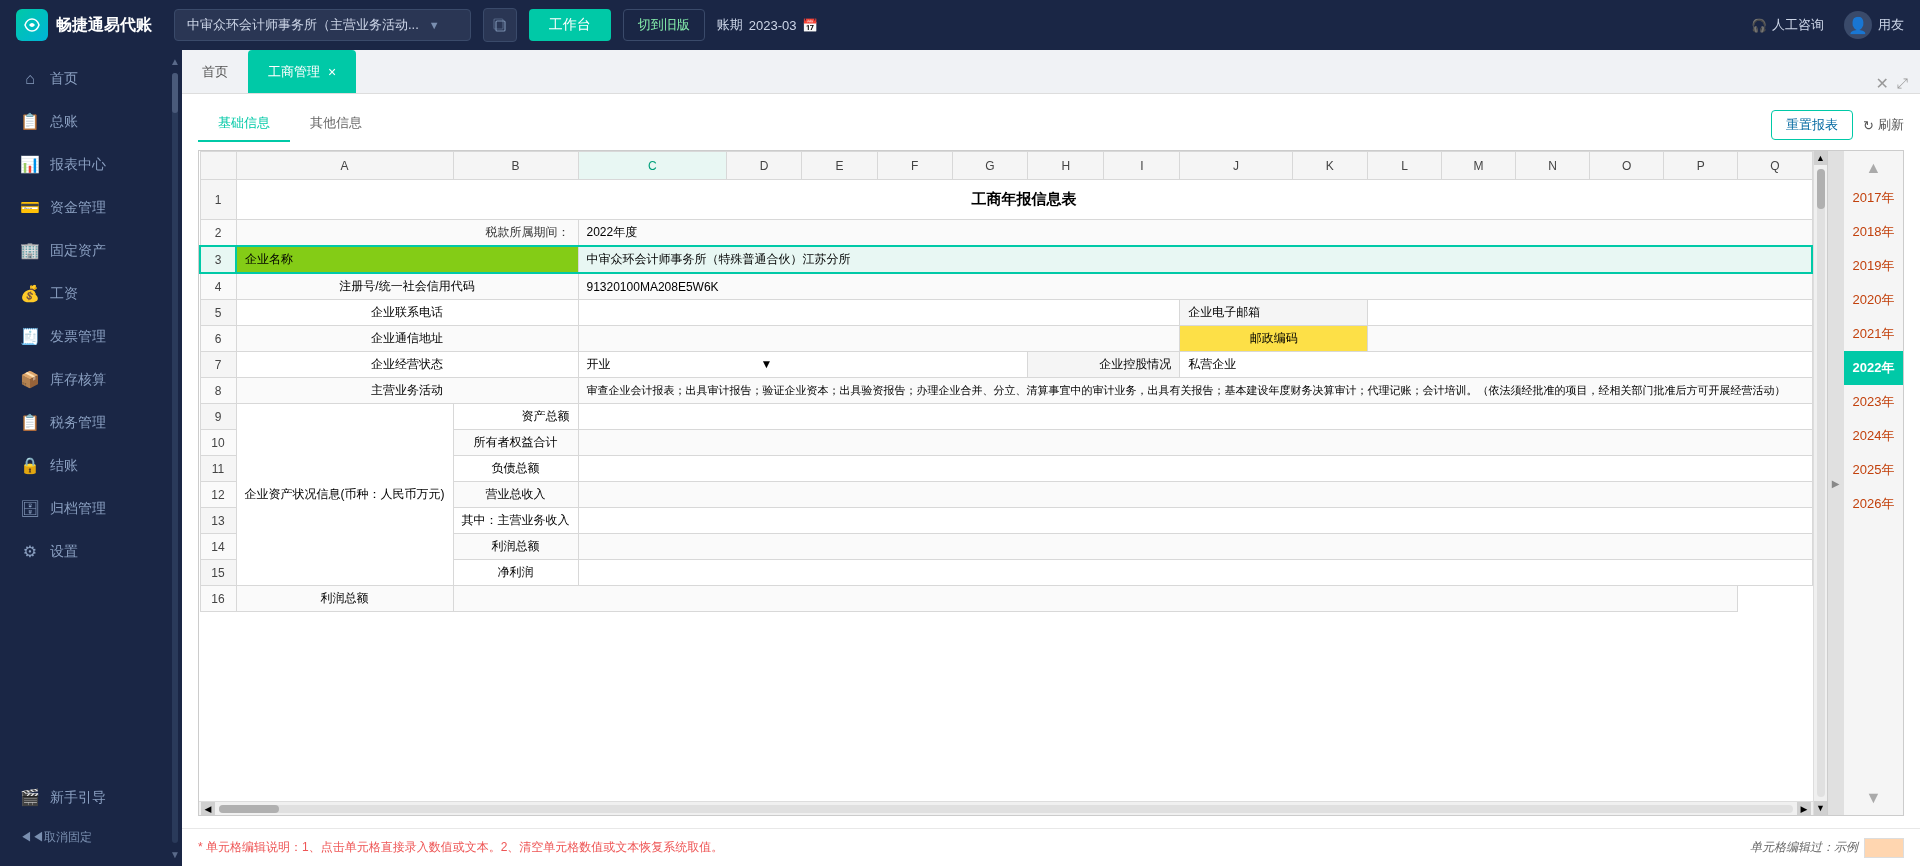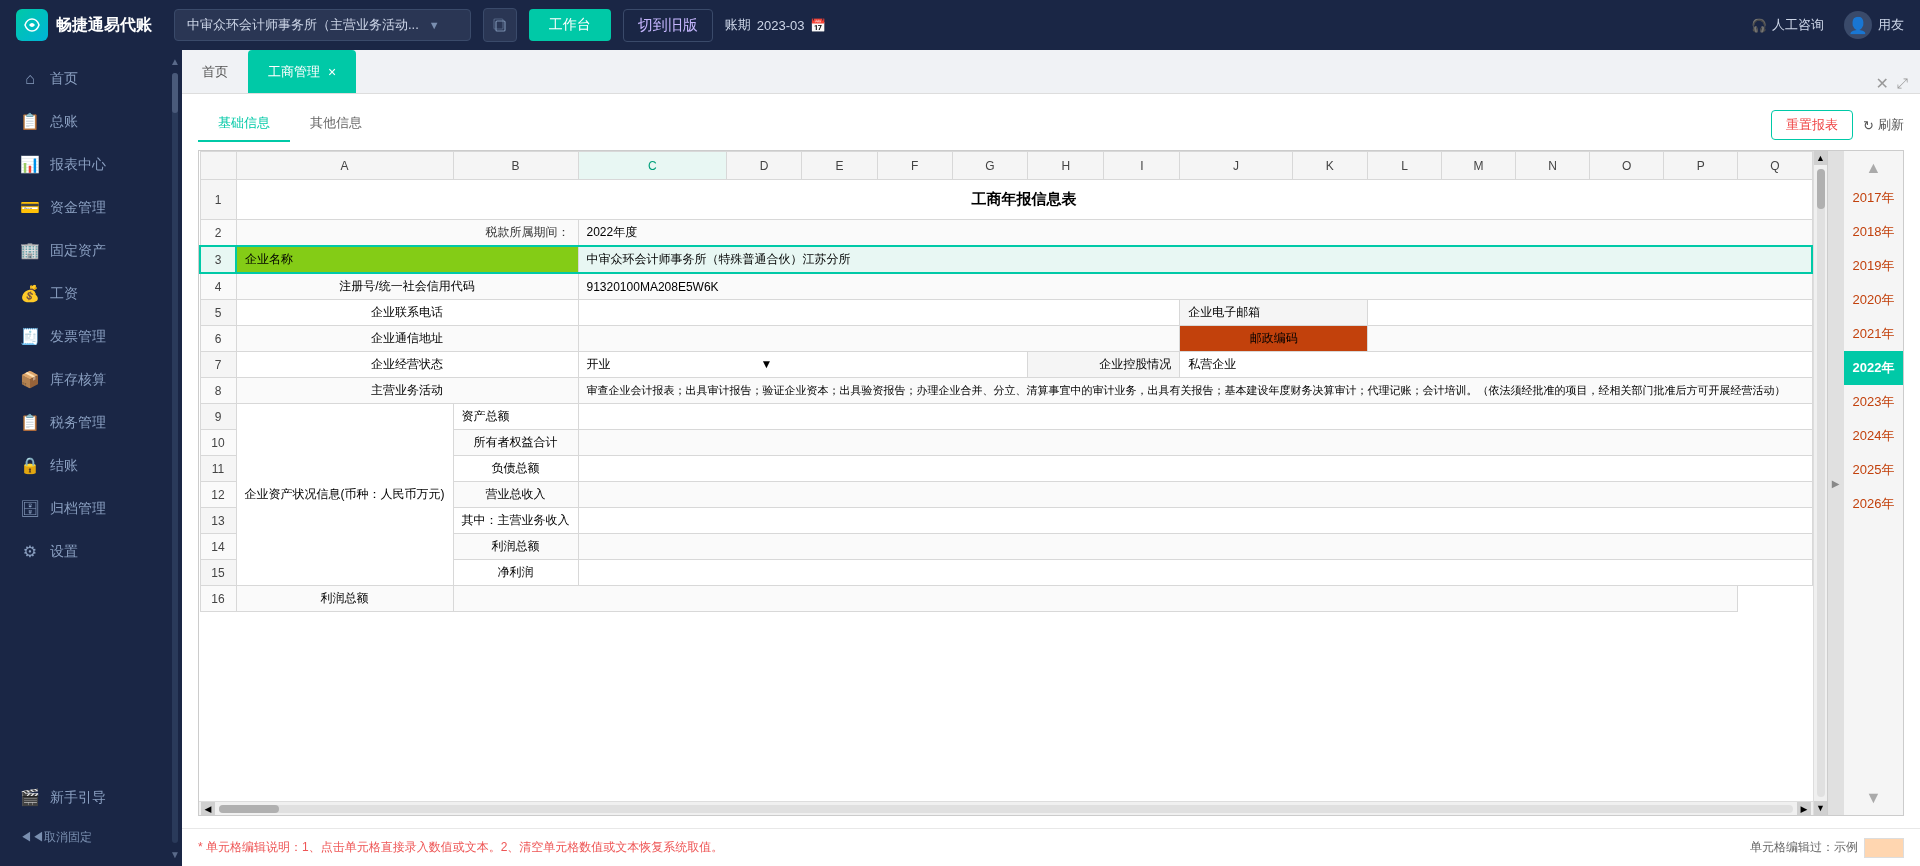--- a/index.html
+++ b/index.html
@@ -59,24 +59,24 @@
       border-radius: 4px;
       padding: 7px 20px;
       font-size: 14px;
       cursor: pointer;
       font-weight: 500;
     }
     .old-version-btn {
       background: transparent;
       border: 1px solid #3a4a6a;
       border-radius: 4px;
-      color: #c4b5fd;
+      color: #86efac;
       padding: 6px 14px;
       cursor: pointer;
-      font-size: 15px;
+      font-size: 13px;
     }
     .period-area {
       display: flex; align-items: center; gap: 6px;
       color: #cdd6e8; font-size: 13px;
     }
     .header-right {
       margin-left: auto;
       display: flex; align-items: center; gap: 20px;
       color: #cdd6e8;
     }
@@ -198,21 +198,21 @@
       border-bottom: 2px solid transparent;
       margin-bottom: -2px;
     }
     .sub-tab.active {
       color: #00c9a7;
       border-bottom: 2px solid #00c9a7;
       font-weight: 500;
     }
     .reset-btn {
       border: 1px solid #00c9a7;
-      color: #ef4444;
+      color: #0369a1;
       background: #fff;
       border-radius: 4px;
       padding: 5px 14px;
       cursor: pointer;
       font-size: 13px;
     }
     .refresh-btn {
       border: none;
       color: #555;
       background: transparent;
@@ -263,20 +263,21 @@
       padding: 0 16px;
       font-size: 12px;
       color: #e55;
       gap: 4px;
       flex-shrink: 0;
     }
     .status-example {
       margin-left: auto;
       display: flex; align-items: center; gap: 6px;
       color: #666;
+      font-style: italic;
     }
 
     
     .year-panel {
       width: 60px;
       background: #f5f5f5;
       border-left: 1px solid #e0e0e0;
       display: flex;
       flex-direction: column;
       align-items: center;
@@ -509,42 +510,42 @@
                   <td colspan="2" style="text-align:center;">企业联系电话</td>
                   <td colspan="7"></td>
                   <td colspan="2" style="text-align:left; background:#f5f5f5;">企业电子邮箱</td>
                   <td colspan="6"></td>
                 </tr>
 
                 <tr>
                   <td class="row-num">6</td>
                   <td colspan="2" style="text-align:center;">企业通信地址</td>
                   <td colspan="7"></td>
-                  <td colspan="2" style="text-align:center; background:#c2410c;">邮政编码</td>
+                  <td colspan="2" style="text-align:center; background:#fde047;">邮政编码</td>
                   <td colspan="6"></td>
                 </tr>
 
                 <tr>
                   <td class="row-num">7</td>
                   <td colspan="2" style="text-align:center;">企业经营状态</td>
                   <td colspan="5">开业 &nbsp;&nbsp;&nbsp;&nbsp;&nbsp;&nbsp;&nbsp;&nbsp;&nbsp;&nbsp;&nbsp;&nbsp;&nbsp;&nbsp;&nbsp;&nbsp;&nbsp;&nbsp;&nbsp;&nbsp;&nbsp;&nbsp;&nbsp;&nbsp;&nbsp;&nbsp;&nbsp;&nbsp;&nbsp;&nbsp;&nbsp;&nbsp;&nbsp;&nbsp;&nbsp;&nbsp;&nbsp;&nbsp;&nbsp;&nbsp;&nbsp;&nbsp;&nbsp; ▼</td>
                   <td colspan="2" style="text-align:right; background:#f5f5f5;">企业控股情况</td>
                   <td colspan="8">私营企业</td>
                 </tr>
 
                 <tr>
                   <td class="row-num">8</td>
                   <td colspan="2" style="text-align:center;">主营业务活动</td>
                   <td colspan="15" style="font-size:11px; white-space:normal; line-height:1.4;">审查企业会计报表；出具审计报告；验证企业资本；出具验资报告；办理企业合并、分立、清算事宜中的审计业务，出具有关报告；基本建设年度财务决算审计；代理记账；会计培训。（依法须经批准的项目，经相关部门批准后方可开展经营活动）</td>
                 </tr>
 
                 <tr>
                   <td class="row-num">9</td>
                   <td rowspan="7" style="text-align:right; vertical-align:middle; font-size:12px; line-height:1.6;">企业资产状况信息(币种：人民币万元)</td>
-                  <td colspan="1" style="text-align:left;">资产总额</td>
+                  <td colspan="1" style="text-align:right;">资产总额</td>
                   <td colspan="15"></td>
                 </tr>
 
                 <tr>
                   <td class="row-num">10</td>
                   <td colspan="1" style="text-align:center;">所有者权益合计</td>
                   <td colspan="15"></td>
                 </tr>
 
                 <tr>

